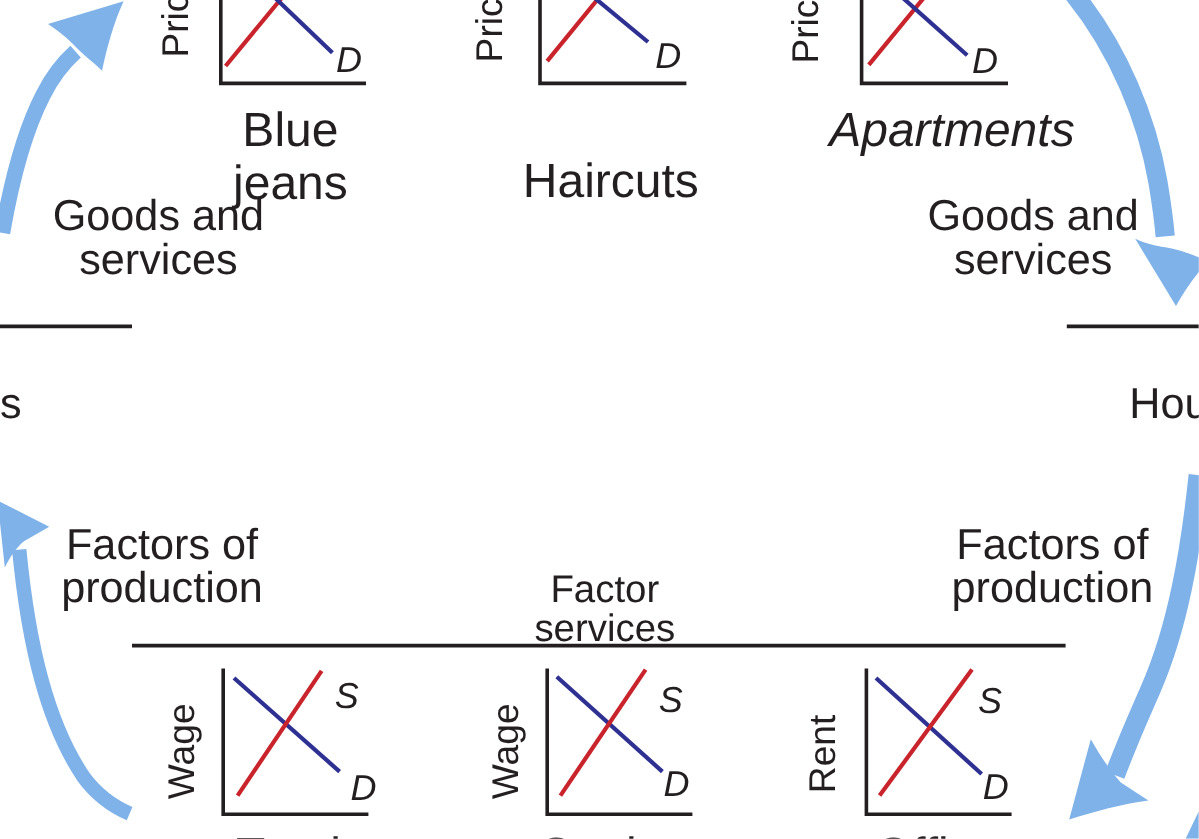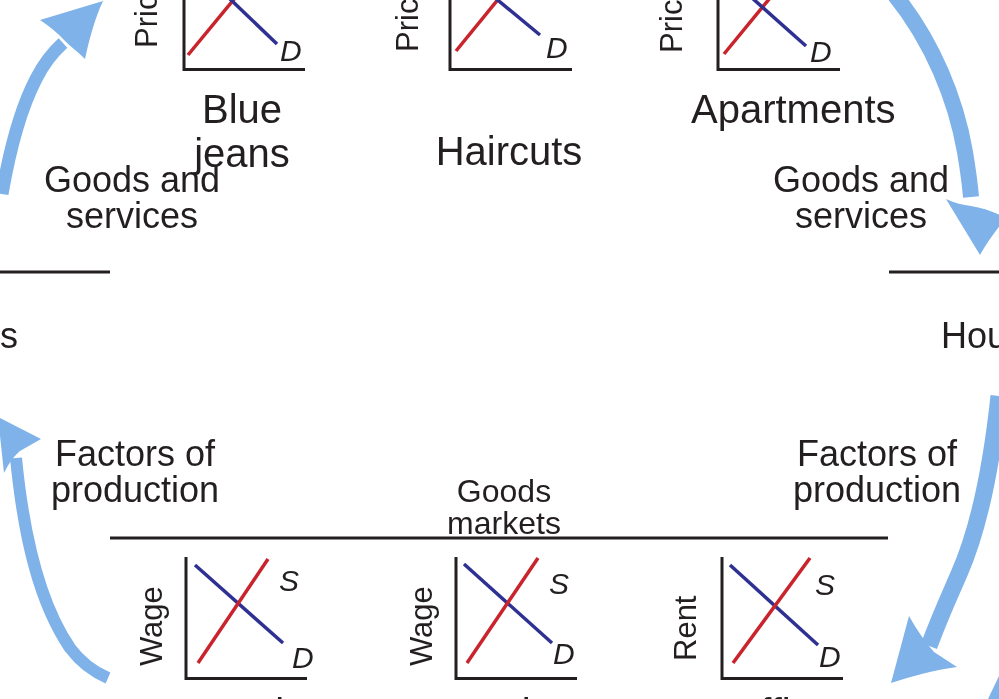--- a/index.html
+++ b/index.html
@@ -92,31 +92,31 @@
 <span class="vlab" style="left:131px;top:48px;">Price</span>
 <span class="vlab" style="left:392px;top:52px;">Price</span>
 <span class="vlab" style="left:656px;top:53px;">Price</span>
 
 <span class="sd" style="left:280px;top:36px;">D</span>
 <span class="sd" style="left:546px;top:33px;">D</span>
 <span class="sd" style="left:810px;top:37px;">D</span>
 
 <span class="lbl market wrap" style="left:152px;top:87px;width:180px;">Blue jeans</span>
 <span class="lbl market wrap" style="left:419px;top:87px;width:180px;margin-top:42px;">Haircuts</span>
-<span class="lbl market wrap" style="left:691px;top:87px;width:180px;">Apartments</span>
+<span class="lbl market wrap" style="left:691px;top:87px;width:180px;font-style:italic;">Apartments</span>
 
 <div class="lbl flow wrap" style="left:42px;top:162px;width:180px;">Goods and services</div>
 <div class="lbl flow wrap" style="left:771px;top:162px;width:180px;">Goods and services</div>
 <div class="lbl flow wrap" style="left:45px;top:436px;width:180px;">Factors of production</div>
 <div class="lbl flow wrap" style="left:787px;top:436px;width:180px;">Factors of production</div>
 
 <span class="lbl entity" style="left:-72px;top:318px;">Firms</span>
 <span class="lbl entity" style="left:941px;top:318px;">Households</span>
 
-<div class="lbl title wrap" style="left:404px;top:475px;width:200px;">Goods markets</div>
+<div class="lbl title wrap" style="left:404px;top:475px;width:200px;">Factor services</div>
 
 <span class="vlab" style="left:136px;top:666px;">Wage</span>
 <span class="vlab" style="left:406px;top:666px;">Wage</span>
 <span class="vlab" style="left:670px;top:661px;">Rent</span>
 
 <span class="sd" style="left:279px;top:566px;">S</span>
 <span class="sd" style="left:292px;top:643px;">D</span>
 <span class="sd" style="left:549px;top:569px;">S</span>
 <span class="sd" style="left:553px;top:639px;">D</span>
 <span class="sd" style="left:815px;top:570px;">S</span>

